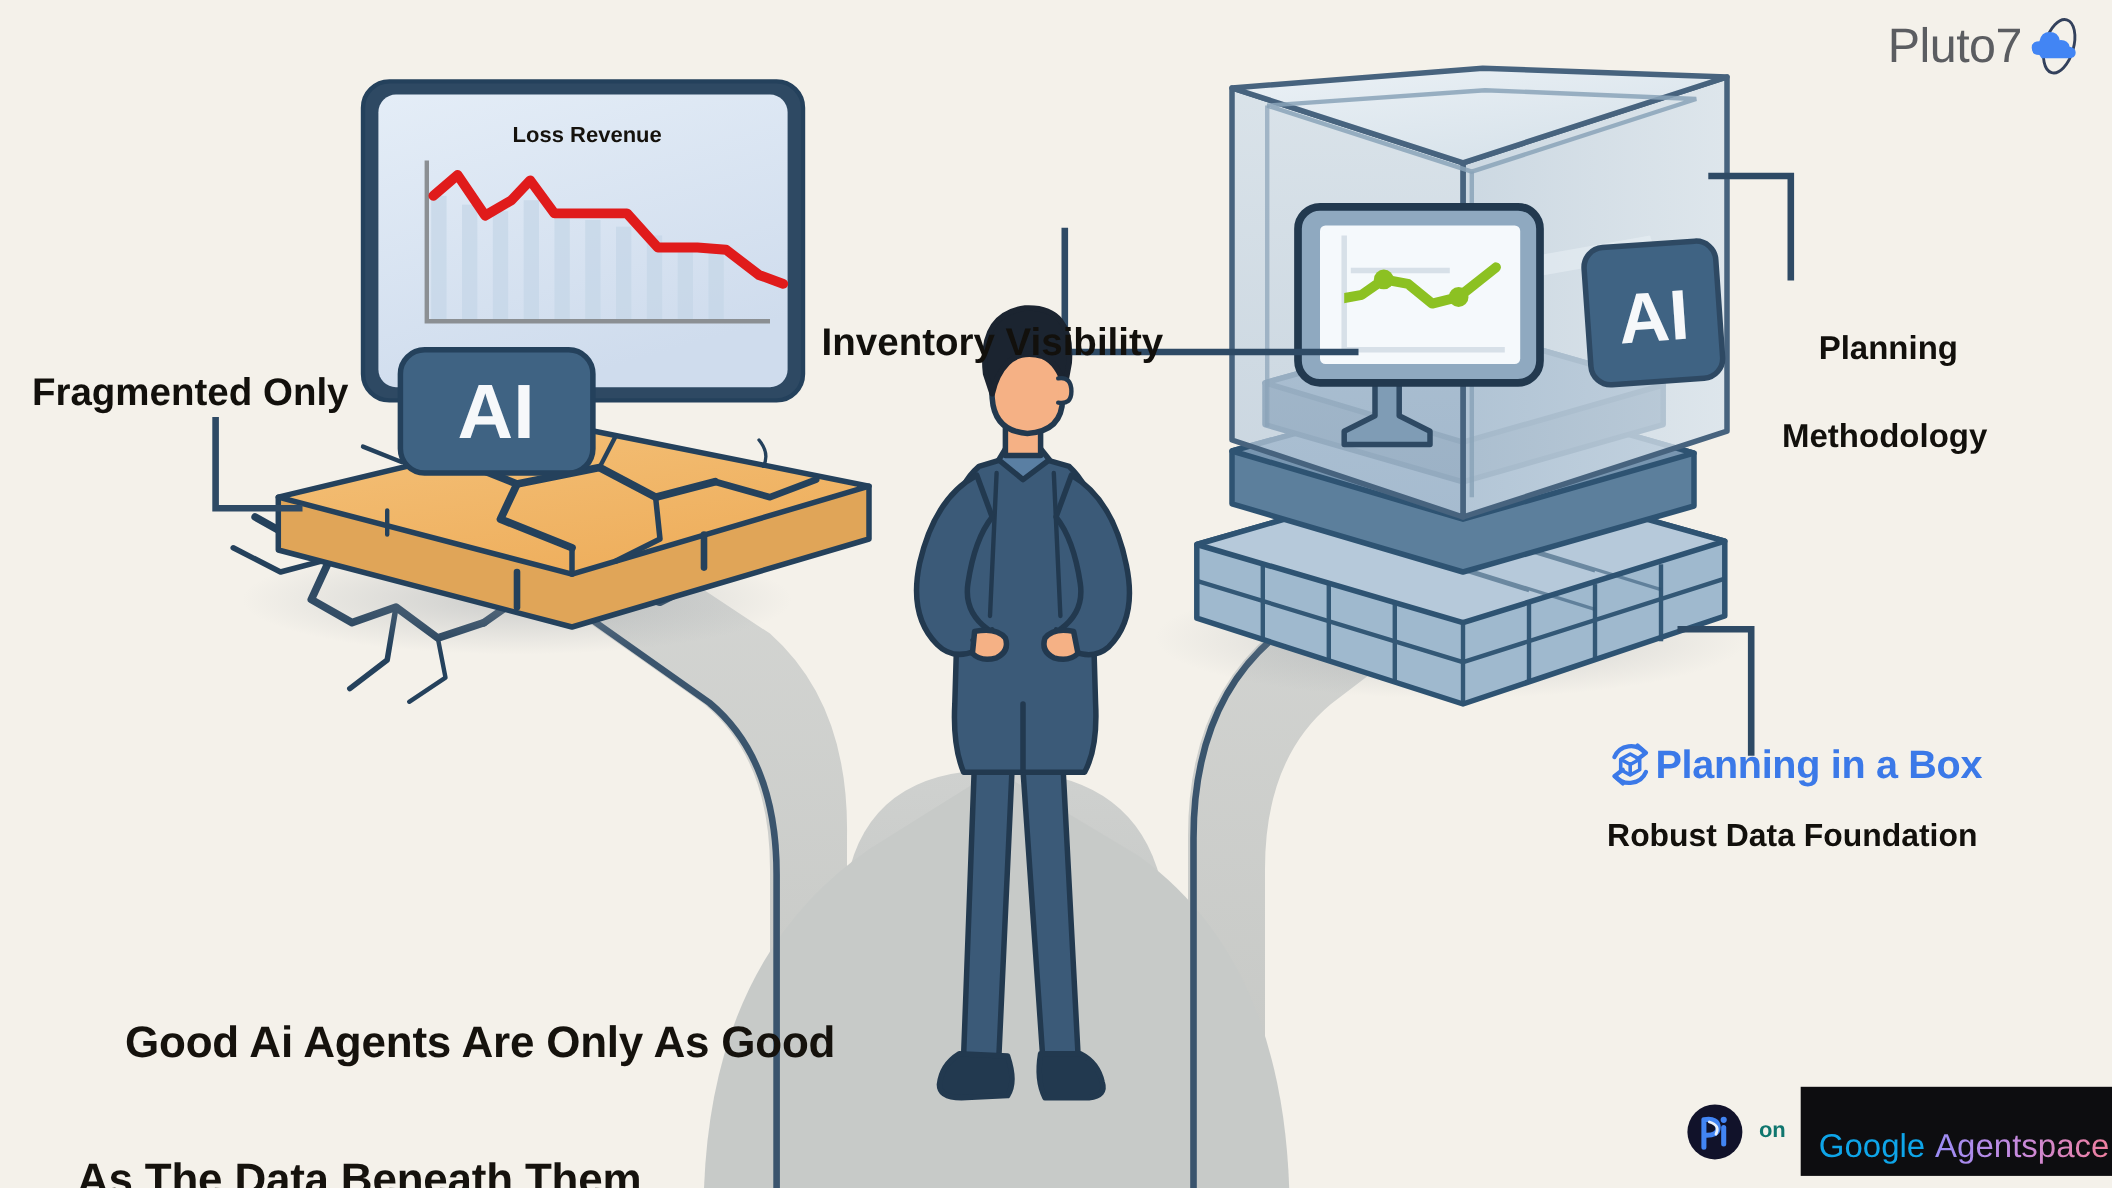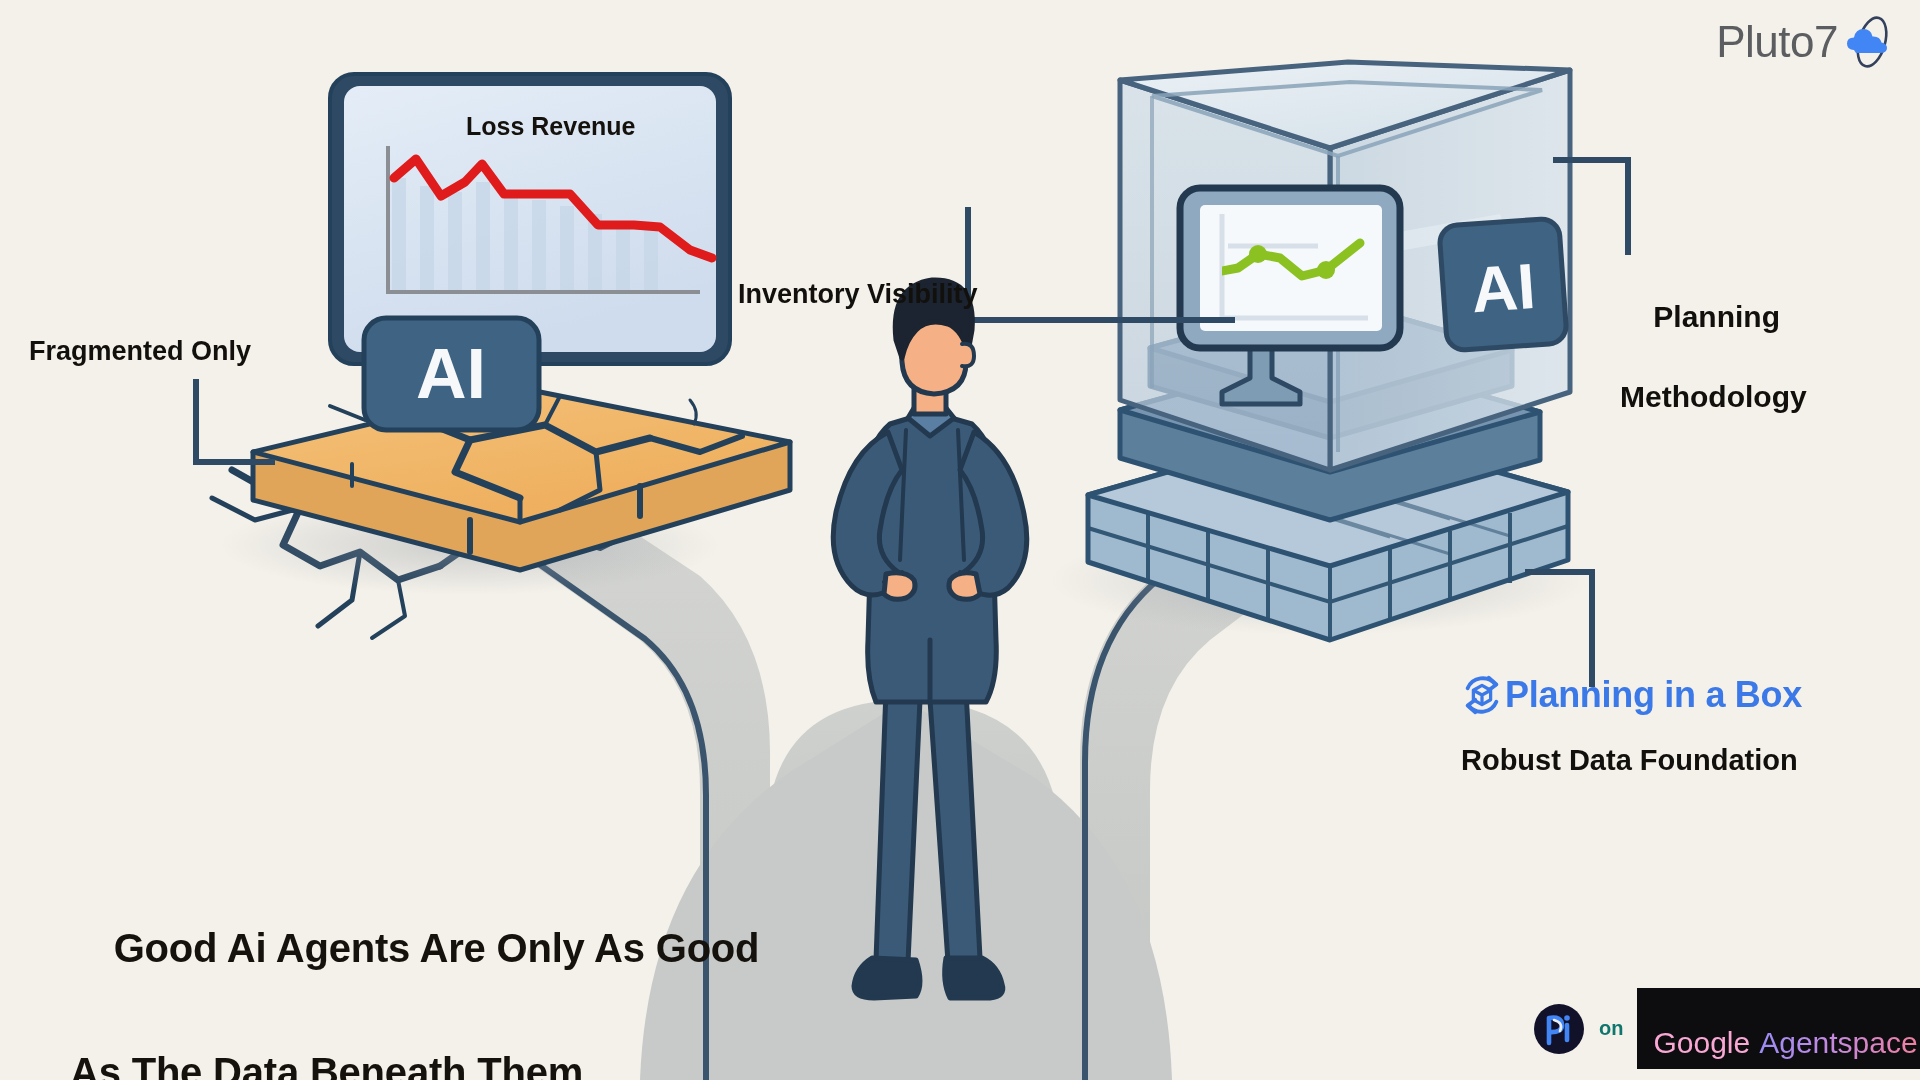--- a/index.html
+++ b/index.html
@@ -17,21 +17,21 @@
   
   #brand{ right:24px; top:14px; display:flex; align-items:center; gap:2px;}
   #brand .word{
     font-size:44px; font-weight:400; color:#5b5d61; letter-spacing:-0.5px;
     font-family:"Liberation Sans", sans-serif;
   }
 
   
   .label{
     font-family:"Liberation Sans", sans-serif;
-    font-weight:700; color:#12100c; font-size:27px; line-height:1.42;
+    font-weight:700; color:#12100c; font-size:35px; line-height:1.42;
   }
   #lbl-fragmented{ left:29px; top:332px; }
   #lbl-inventory{ left:708px; top:237px; text-align:center; }
   #lbl-inventory .l2{ display:block; text-align:center;}
   #lbl-glassbox{ left:1620px; top:257px; font-size:30px; line-height:1.33;}
   #lbl-glassbox .l2{display:block;}
 
   #lbl-robust{ left:1461px; top:740px; font-size:29px;}
 
   #piab{ left:1459px; top:672px; display:flex; align-items:center; }
@@ -53,29 +53,29 @@
   #agentbadge{ left:1533px; top:988px; display:flex; align-items:center; gap:14px;}
   #agentbadge .on{
     font-family:Liberation Sans, sans-serif;
     font-weight:700;font-size:20px;color:#0f766e;
   }
   #agentbadge .gbox{
     background:#0d0d10; padding:7px 16px 9px 16px;
     display:flex; align-items:baseline; gap:9px;
     font-size:30px; font-family:"Liberation Sans", sans-serif; font-weight:400;
   }
-  #agentbadge .g-google{ color:#f9a8d4;margin-top:31px; }
+  #agentbadge .g-google{ color:#0ea5e9;margin-top:31px; }
   #agentbadge .g-agentspace{
     background:linear-gradient(90deg,#9a8cf5 0%,#c48ae0 45%,#ef7f9e 100%);
     -webkit-background-clip:text; background-clip:text; color:transparent;
   }
 
   
   #chart-title{
-    left:466px; top:112px; font-size:25px; font-weight:700; color:#15120d;
+    left:466px; top:112px; font-size:20px; font-weight:700; color:#15120d;
     font-family:"Liberation Sans", sans-serif;
   }
   .ai-badge-text{
     font-family:"Liberation Sans", sans-serif; font-weight:700; fill:#f6f8fa;
   }
 </style>
 </head>
 <body>
 
 <div id="stage">

